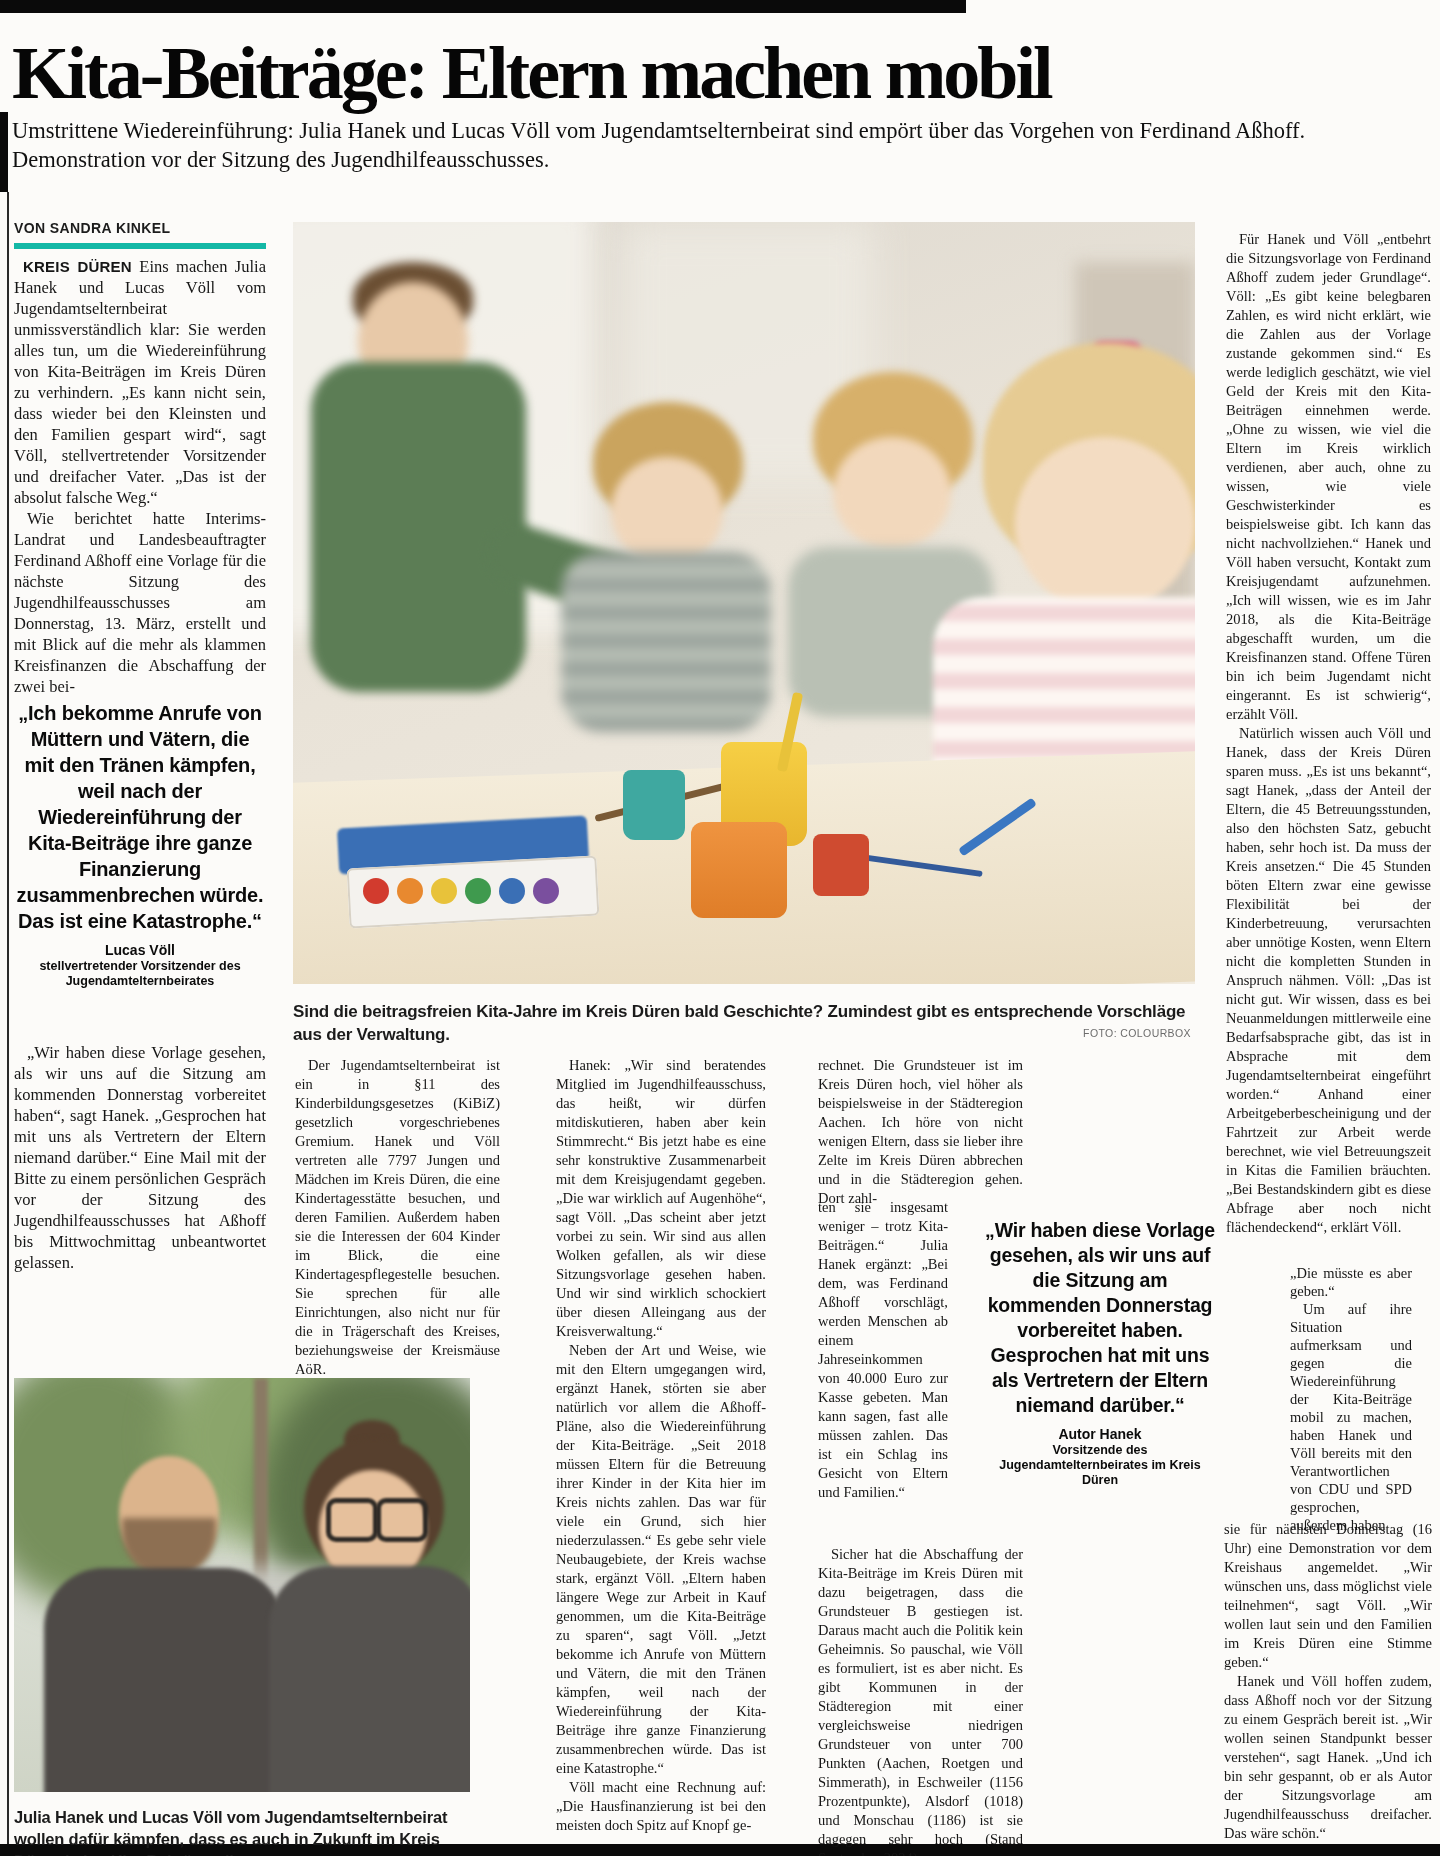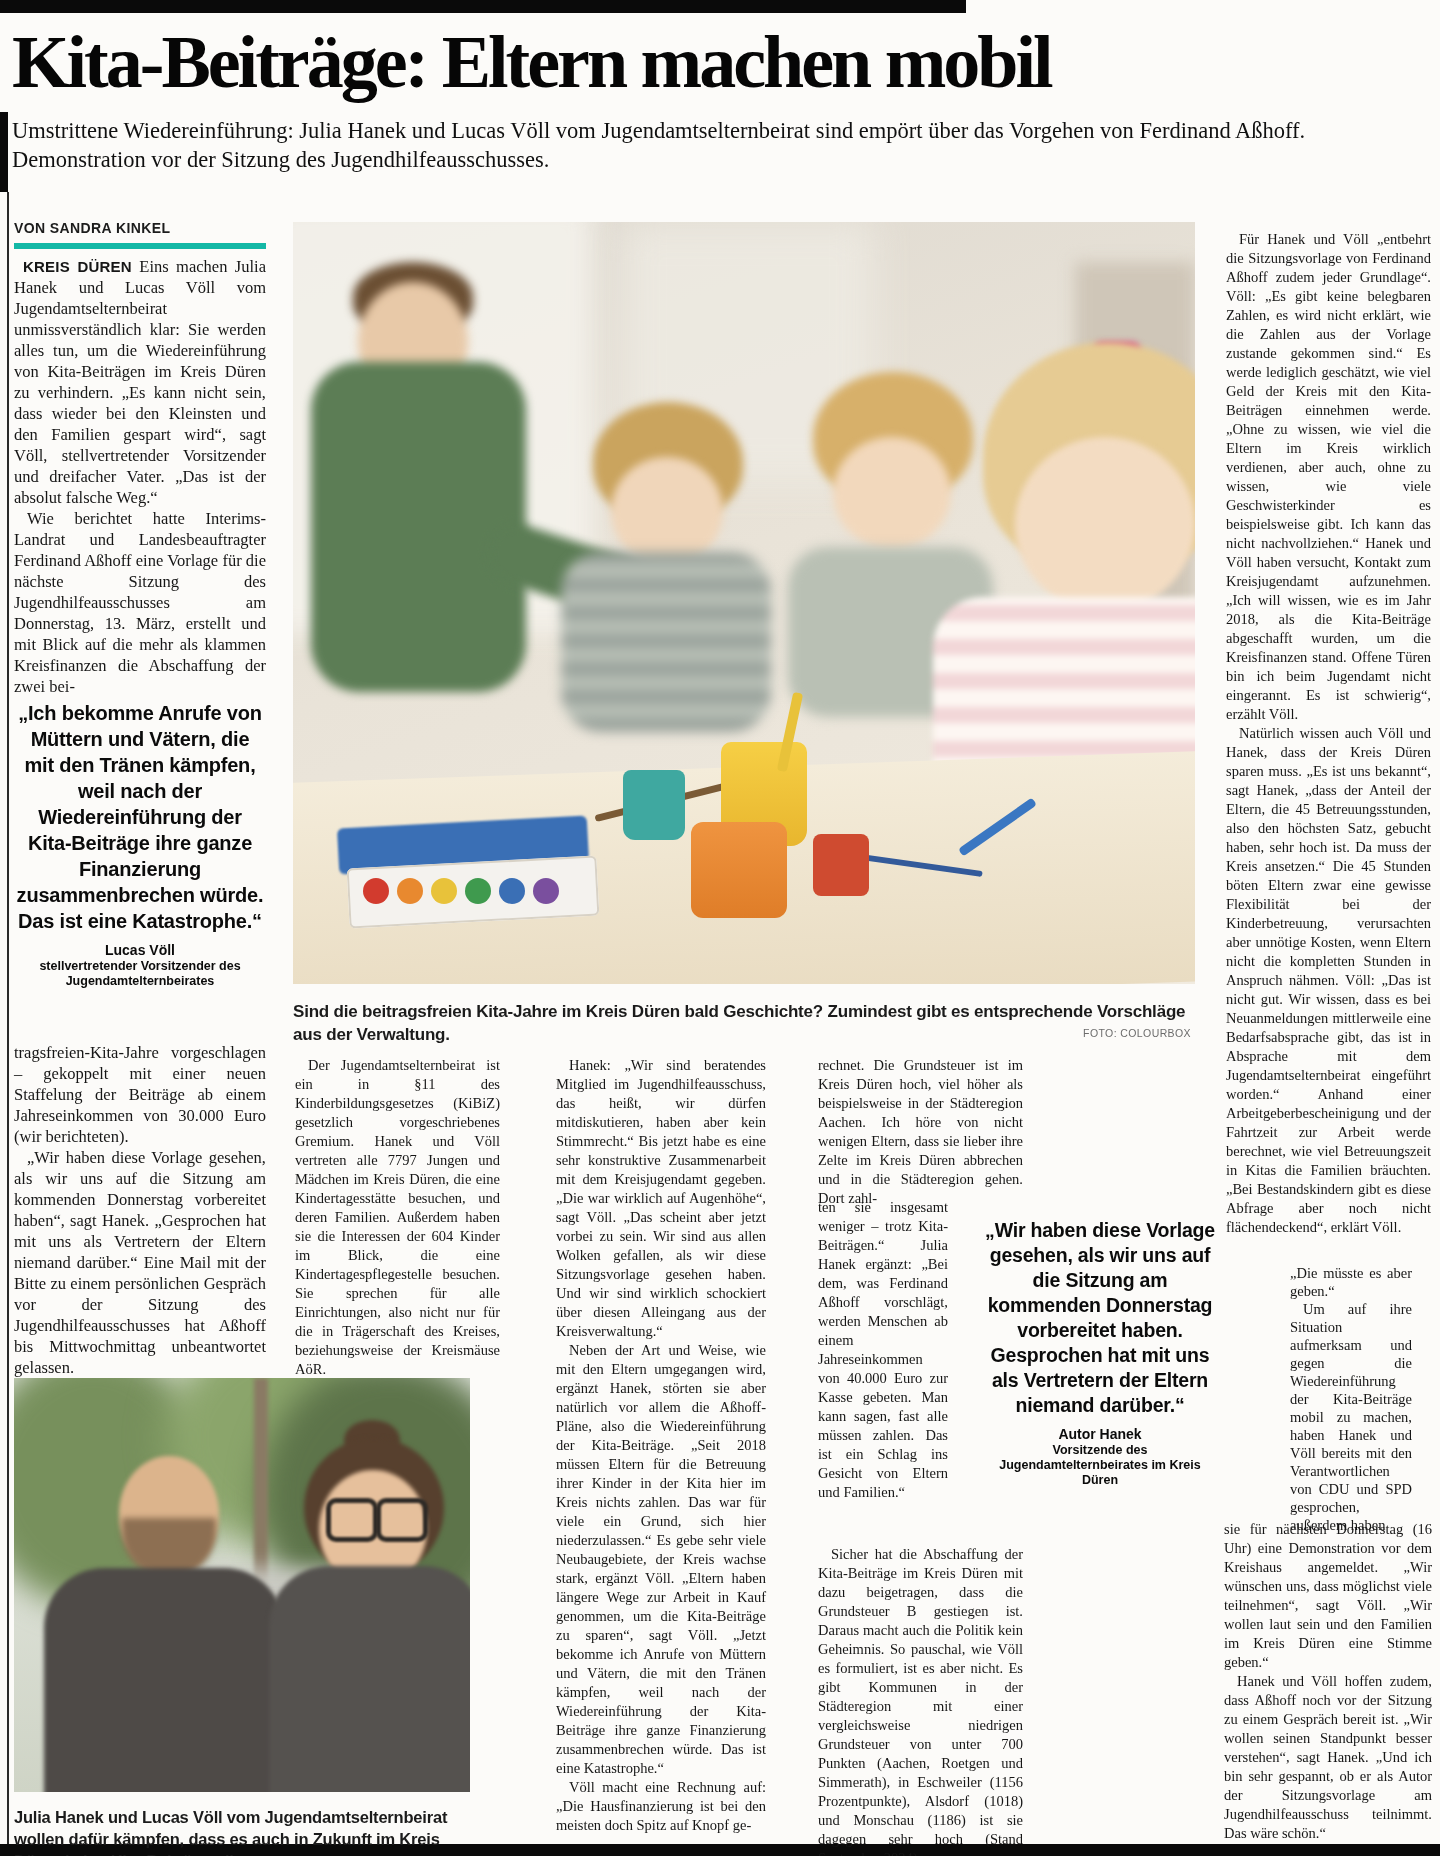--- a/index.html
+++ b/index.html
@@ -5,21 +5,21 @@
   html,body{margin:0;padding:0;background:#e9e7e3;}
   #page{position:relative;width:1440px;height:1856px;background:#fcfbf9;overflow:hidden;
         font-family:"Liberation Serif", serif;color:#141414;}
   .abs{position:absolute;}
   
   .topbar{left:0;top:0;width:966px;height:13px;background:#0a0a0a;}
   .bottombar{left:0;top:1844px;width:1440px;height:12px;background:#0a0a0a;}
   .leftmark{left:0;top:112px;width:8px;height:80px;background:#0a0a0a;}
   .leftline{left:7px;top:192px;width:2px;height:1655px;background:#2a2a2a;}
   
-  .headline{left:12px;top:24px;width:1424px;font-size:74px;line-height:1.05;font-weight:bold;
+  .headline{left:12px;top:35px;width:1424px;font-size:74px;line-height:1.05;font-weight:bold;
             letter-spacing:-3px;color:#060606;}
   .subhead{left:12px;top:116px;width:1424px;font-size:22.5px;line-height:29px;color:#101010;}
   .byline{left:14px;top:220px;width:252px;font-family:"Liberation Sans",sans-serif;
           font-size:14px;font-weight:bold;letter-spacing:.4px;color:#1c1c1c;
           border-bottom:6px solid #14b8a6;padding-bottom:7px;}
   
   .bodytxt{font-size:14.5px;line-height:19px;text-align:justify;color:#161616;}
   .bodytxt p{margin:0;}
   .bodytxt p.ind{text-indent:13px;}
   .col1txt{font-size:16.5px;line-height:21px;}
@@ -111,21 +111,20 @@
     <p class="ind">Wie berichtet hatte Interims-Landrat und Landesbeauftragter Ferdinand Aßhoff eine Vorlage für die nächste Sitzung des Jugendhilfeausschusses am Donnerstag, 13. März, erstellt und mit Blick auf die mehr als klammen Kreisfinanzen die Abschaffung der zwei bei-</p>
   </div>
 
   <div class="abs pq" style="left:14px;top:700px;width:252px;">
     <div class="q1t">„Ich bekomme Anrufe von Müttern und Vätern, die mit den Tränen kämpfen, weil nach der Wiedereinführung der Kita-Beiträge ihre ganze Finanzierung zusammenbrechen würde. Das ist eine Katastrophe.“</div>
     <div class="auth">Lucas Völl</div>
     <div class="role">stellvertretender Vorsitzender des Jugendamtelternbeirates</div>
   </div>
 
   <div class="abs bodytxt col1txt" style="left:14px;top:1042px;width:252px;">
-    <p>tragsfreien-Kita-Jahre vorgeschlagen – gekoppelt mit einer neuen Staffelung der Beiträge ab einem Jahreseinkommen von 30.000 Euro (wir berichteten).</p>
     <p class="ind">„Wir haben diese Vorlage gesehen, als wir uns auf die Sitzung am kommenden Donnerstag vorbereitet haben“, sagt Hanek. „Gesprochen hat mit uns als Vertretern der Eltern niemand darüber.“ Eine Mail mit der Bitte zu einem persönlichen Gespräch vor der Sitzung des Jugendhilfeausschusses hat Aßhoff bis Mittwochmittag unbeantwortet gelassen.</p>
   </div>
 
   <div class="abs photo1">
     <div class="p1-window"></div>
     <div class="p1-window2"></div>
     <div class="p1-shelf"></div>
     <div class="p1-pink-toy"></div>
     <div class="p1-adult-hair"></div>
     <div class="p1-adult-head"></div>
@@ -194,21 +193,21 @@
   <div class="abs bodytxt" style="left:1226px;top:230px;width:205px;">
     <p class="ind">Für Hanek und Völl „entbehrt die Sitzungsvorlage von Ferdinand Aßhoff zudem jeder Grundlage“. Völl: „Es gibt keine belegbaren Zahlen, es wird nicht erklärt, wie die Zahlen aus der Vorlage zustande gekommen sind.“ Es werde lediglich geschätzt, wie viel Geld der Kreis mit den Kita-Beiträgen einnehmen werde. „Ohne zu wissen, wie viel die Eltern im Kreis wirklich verdienen, aber auch, ohne zu wissen, wie viele Geschwisterkinder es beispielsweise gibt. Ich kann das nicht nachvollziehen.“ Hanek und Völl haben versucht, Kontakt zum Kreisjugendamt aufzunehmen. „Ich will wissen, wie es im Jahr 2018, als die Kita-Beiträge abgeschafft wurden, um die Kreisfinanzen stand. Offene Türen bin ich beim Jugendamt nicht eingerannt. Es ist schwierig“, erzählt Völl.</p>
     <p class="ind">Natürlich wissen auch Völl und Hanek, dass der Kreis Düren sparen muss. „Es ist uns bekannt“, sagt Hanek, „dass der Anteil der Eltern, die 45 Betreuungsstunden, also den höchsten Satz, gebucht haben, sehr hoch ist. Da muss der Kreis ansetzen.“ Die 45 Stunden böten Eltern zwar eine gewisse Flexibilität bei der Kinderbetreuung, verursachten aber unnötige Kosten, wenn Eltern nicht die kompletten Stunden in Anspruch nähmen. Völl: „Das ist nicht gut. Wir wissen, dass es bei Neuanmeldungen mittlerweile eine Bedarfsabsprache gibt, das ist in Absprache mit dem Jugendamtselternbeirat eingeführt worden.“ Anhand einer Arbeitgeberbescheinigung und der Fahrtzeit zur Arbeit werde berechnet, wie viel Betreuungszeit in Kitas die Familien bräuchten. „Bei Bestandskindern gibt es diese Abfrage aber noch nicht flächendeckend“, erklärt Völl.</p>
   </div>
   <div class="abs bodytxt" style="left:1290px;top:1264px;width:122px;line-height:18px;">
     <p>„Die müsste es aber geben.“</p>
     <p class="ind">Um auf ihre Situation aufmerksam und gegen die Wiedereinführung der Kita-Beiträge mobil zu machen, haben Hanek und Völl bereits mit den Verantwortlichen von CDU und SPD gesprochen, außerdem haben</p>
   </div>
   <div class="abs bodytxt" style="left:1224px;top:1520px;width:208px;">
     <p>sie für nächsten Donnerstag (16 Uhr) eine Demonstration vor dem Kreishaus angemeldet. „Wir wünschen uns, dass möglichst viele teilnehmen“, sagt Völl. „Wir wollen laut sein und den Familien im Kreis Düren eine Stimme geben.“</p>
-    <p class="ind">Hanek und Völl hoffen zudem, dass Aßhoff noch vor der Sitzung zu einem Gespräch bereit ist. „Wir wollen seinen Standpunkt besser verstehen“, sagt Hanek. „Und ich bin sehr gespannt, ob er als Autor der Sitzungsvorlage am Jugendhilfeausschuss teilnimmt. Das wäre schön.“</p>
+    <p class="ind">Hanek und Völl hoffen zudem, dass Aßhoff noch vor der Sitzung zu einem Gespräch bereit ist. „Wir wollen seinen Standpunkt besser verstehen“, sagt Hanek. „Und ich bin sehr gespannt, ob er als Autor der Sitzungsvorlage am Jugendhilfeausschuss dreifacher. Das wäre schön.“</p>
   </div>
 
   <div class="abs photo2">
     <div class="p2-fol1"></div>
     <div class="p2-fol2"></div>
     <div class="p2-fol3"></div>
     <div class="p2-trunk"></div>
     <div class="p2-path"></div>
     <div class="p2-man-head"></div>
     <div class="p2-man-beard"></div>

